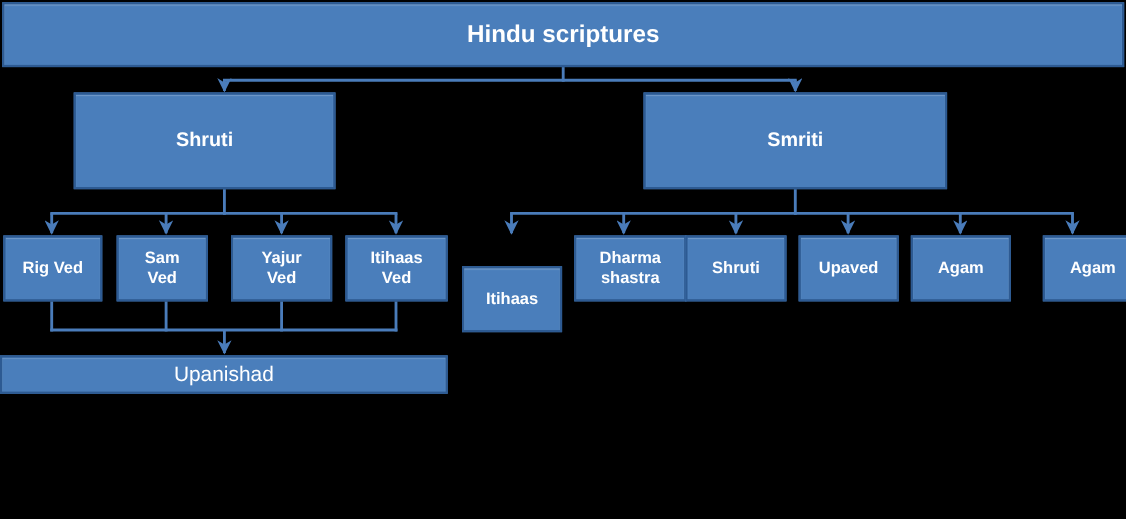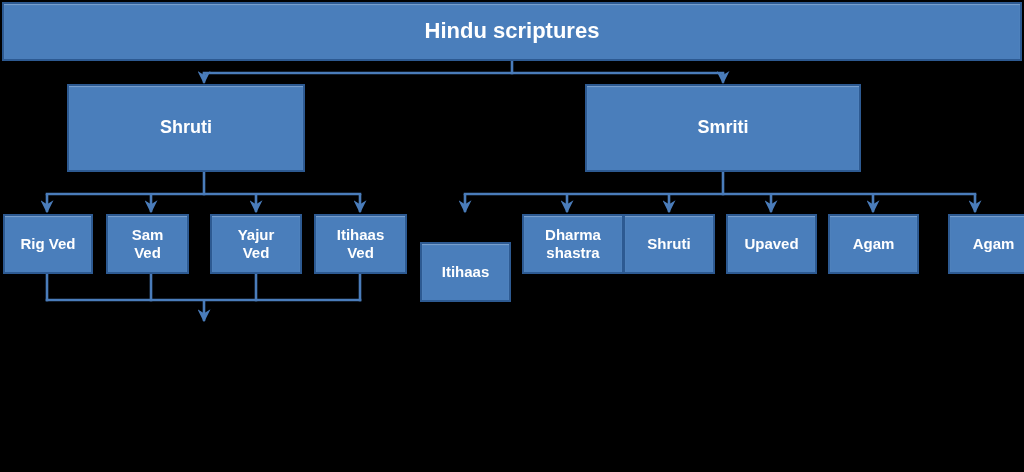--- a/index.html
+++ b/index.html
@@ -149,14 +149,17 @@
   <div class="node row-node node-upaved">
     <span class="label">Upaved</span>
   </div>
   <div class="node row-node node-puran">
     <span class="label">Agam</span>
   </div>
   <div class="node row-node node-agam">
     <span class="label">Agam</span>
   </div>
 
+  <div class="node node-upanishad">
+    <span class="label">Upanishad</span>
+  </div>
 
 </div>
 
 </body></html>

